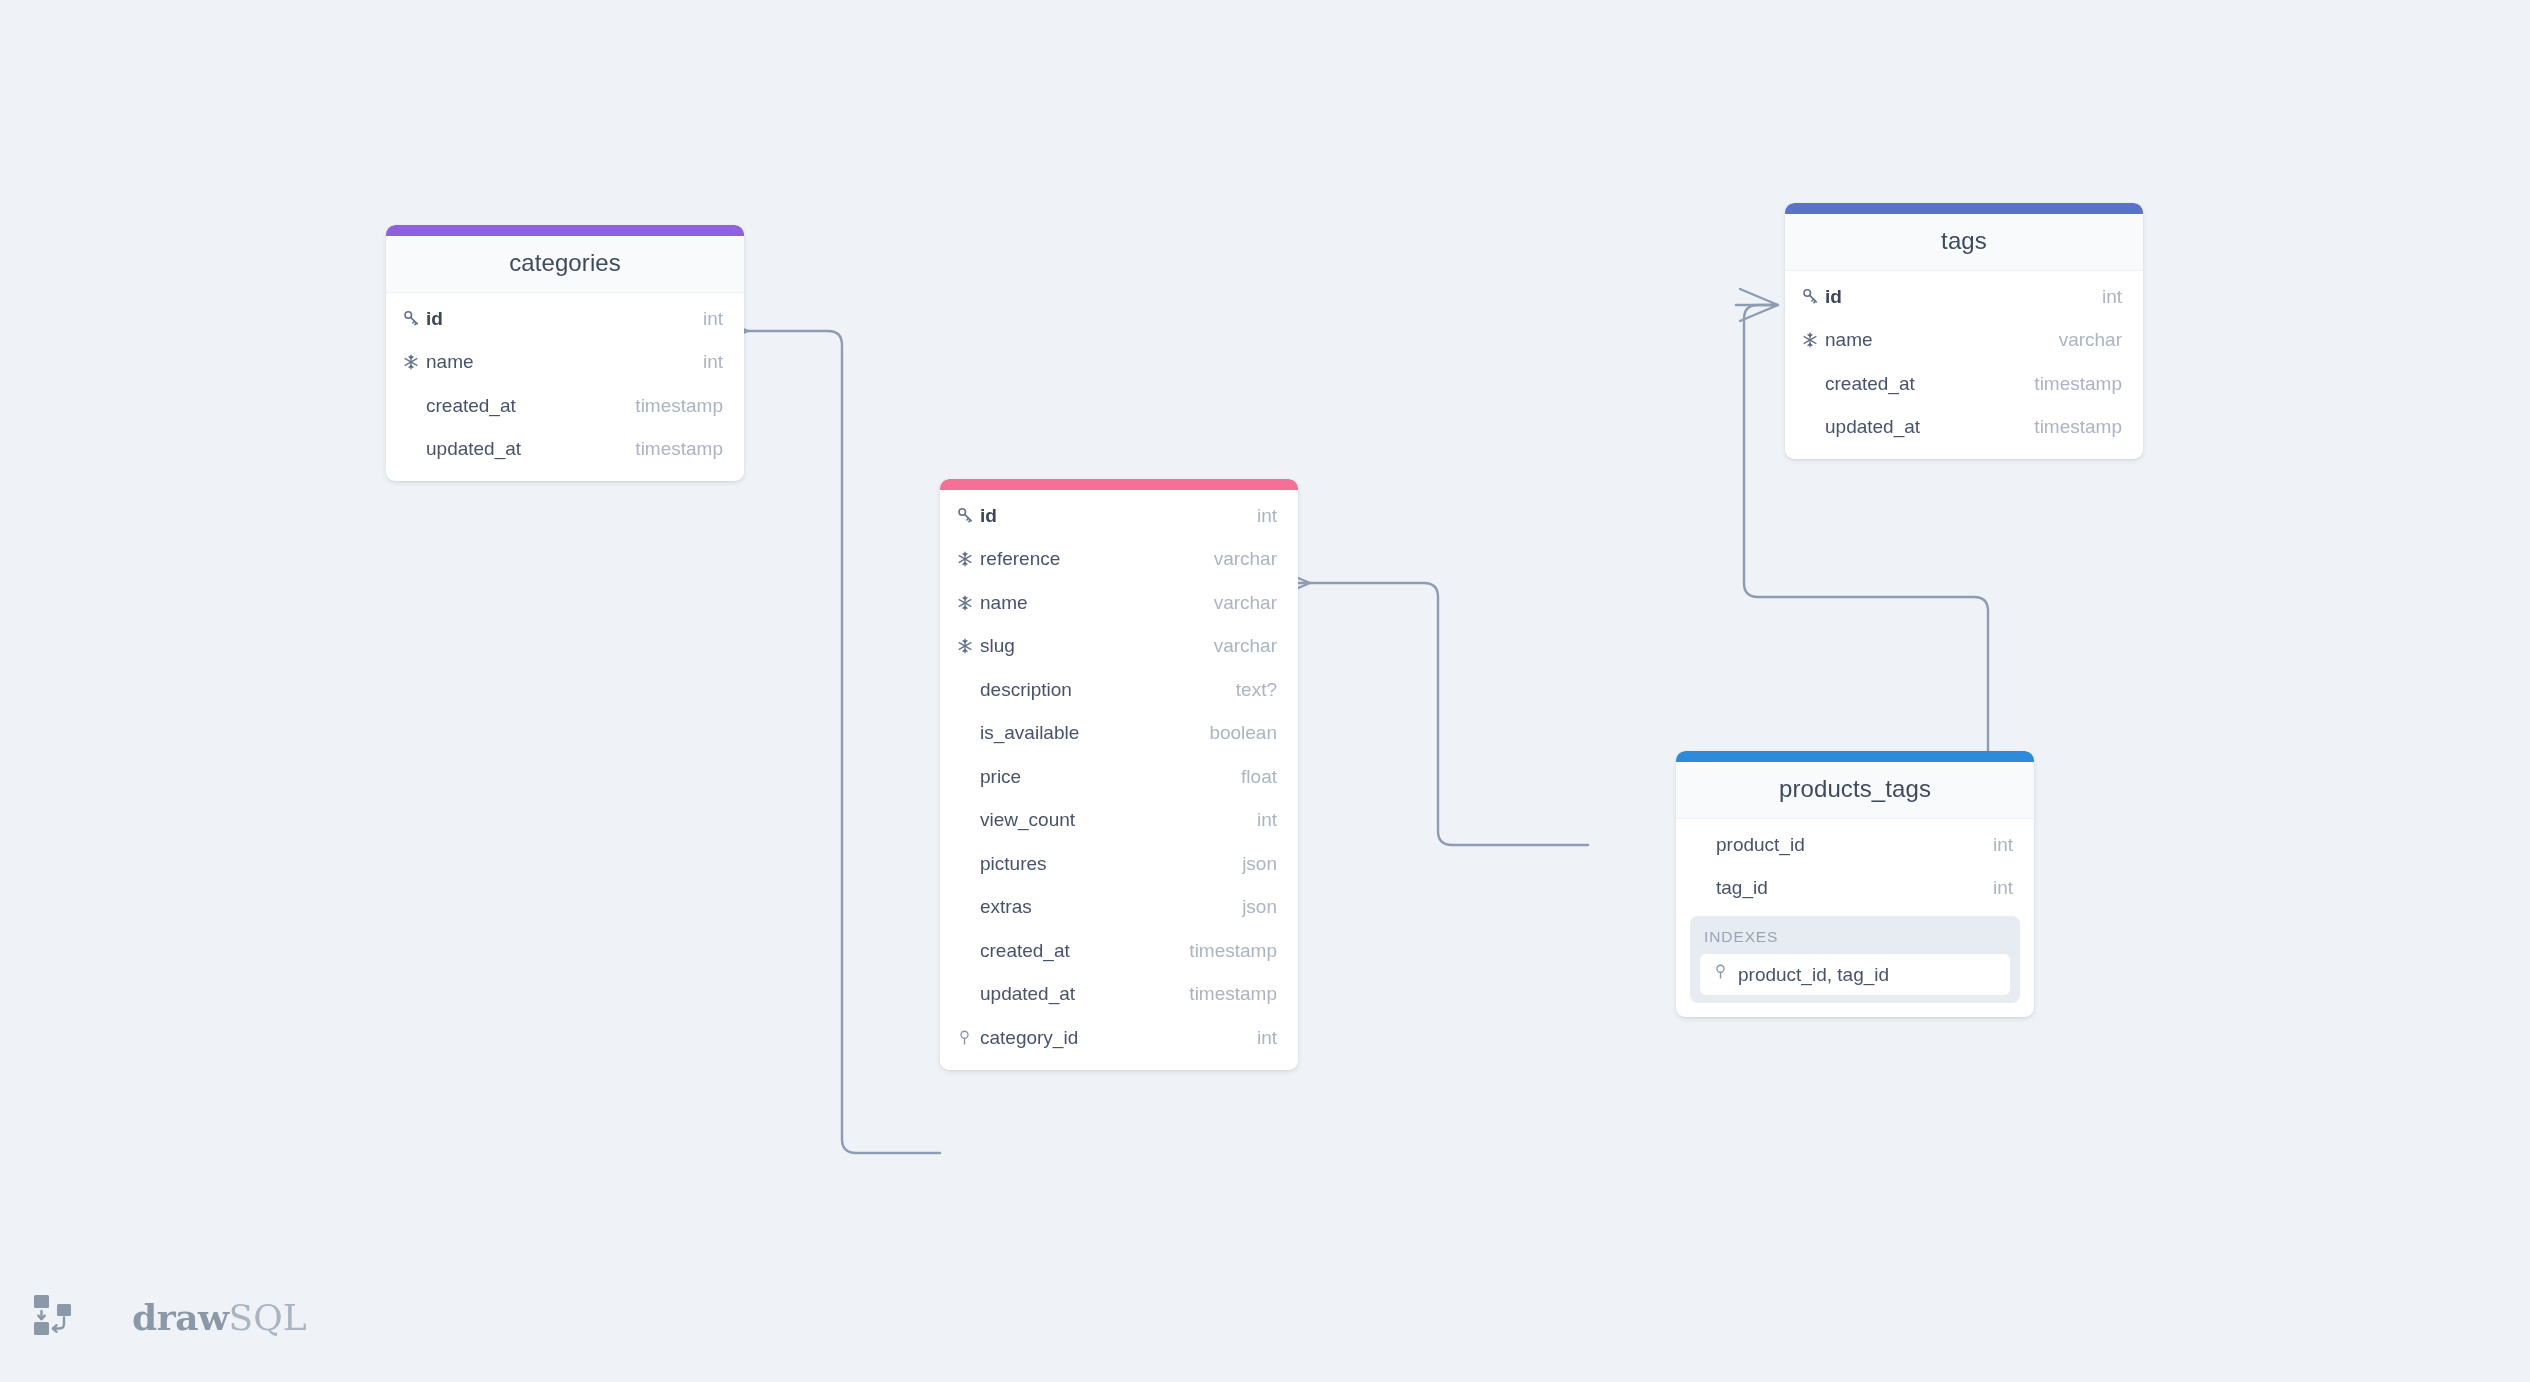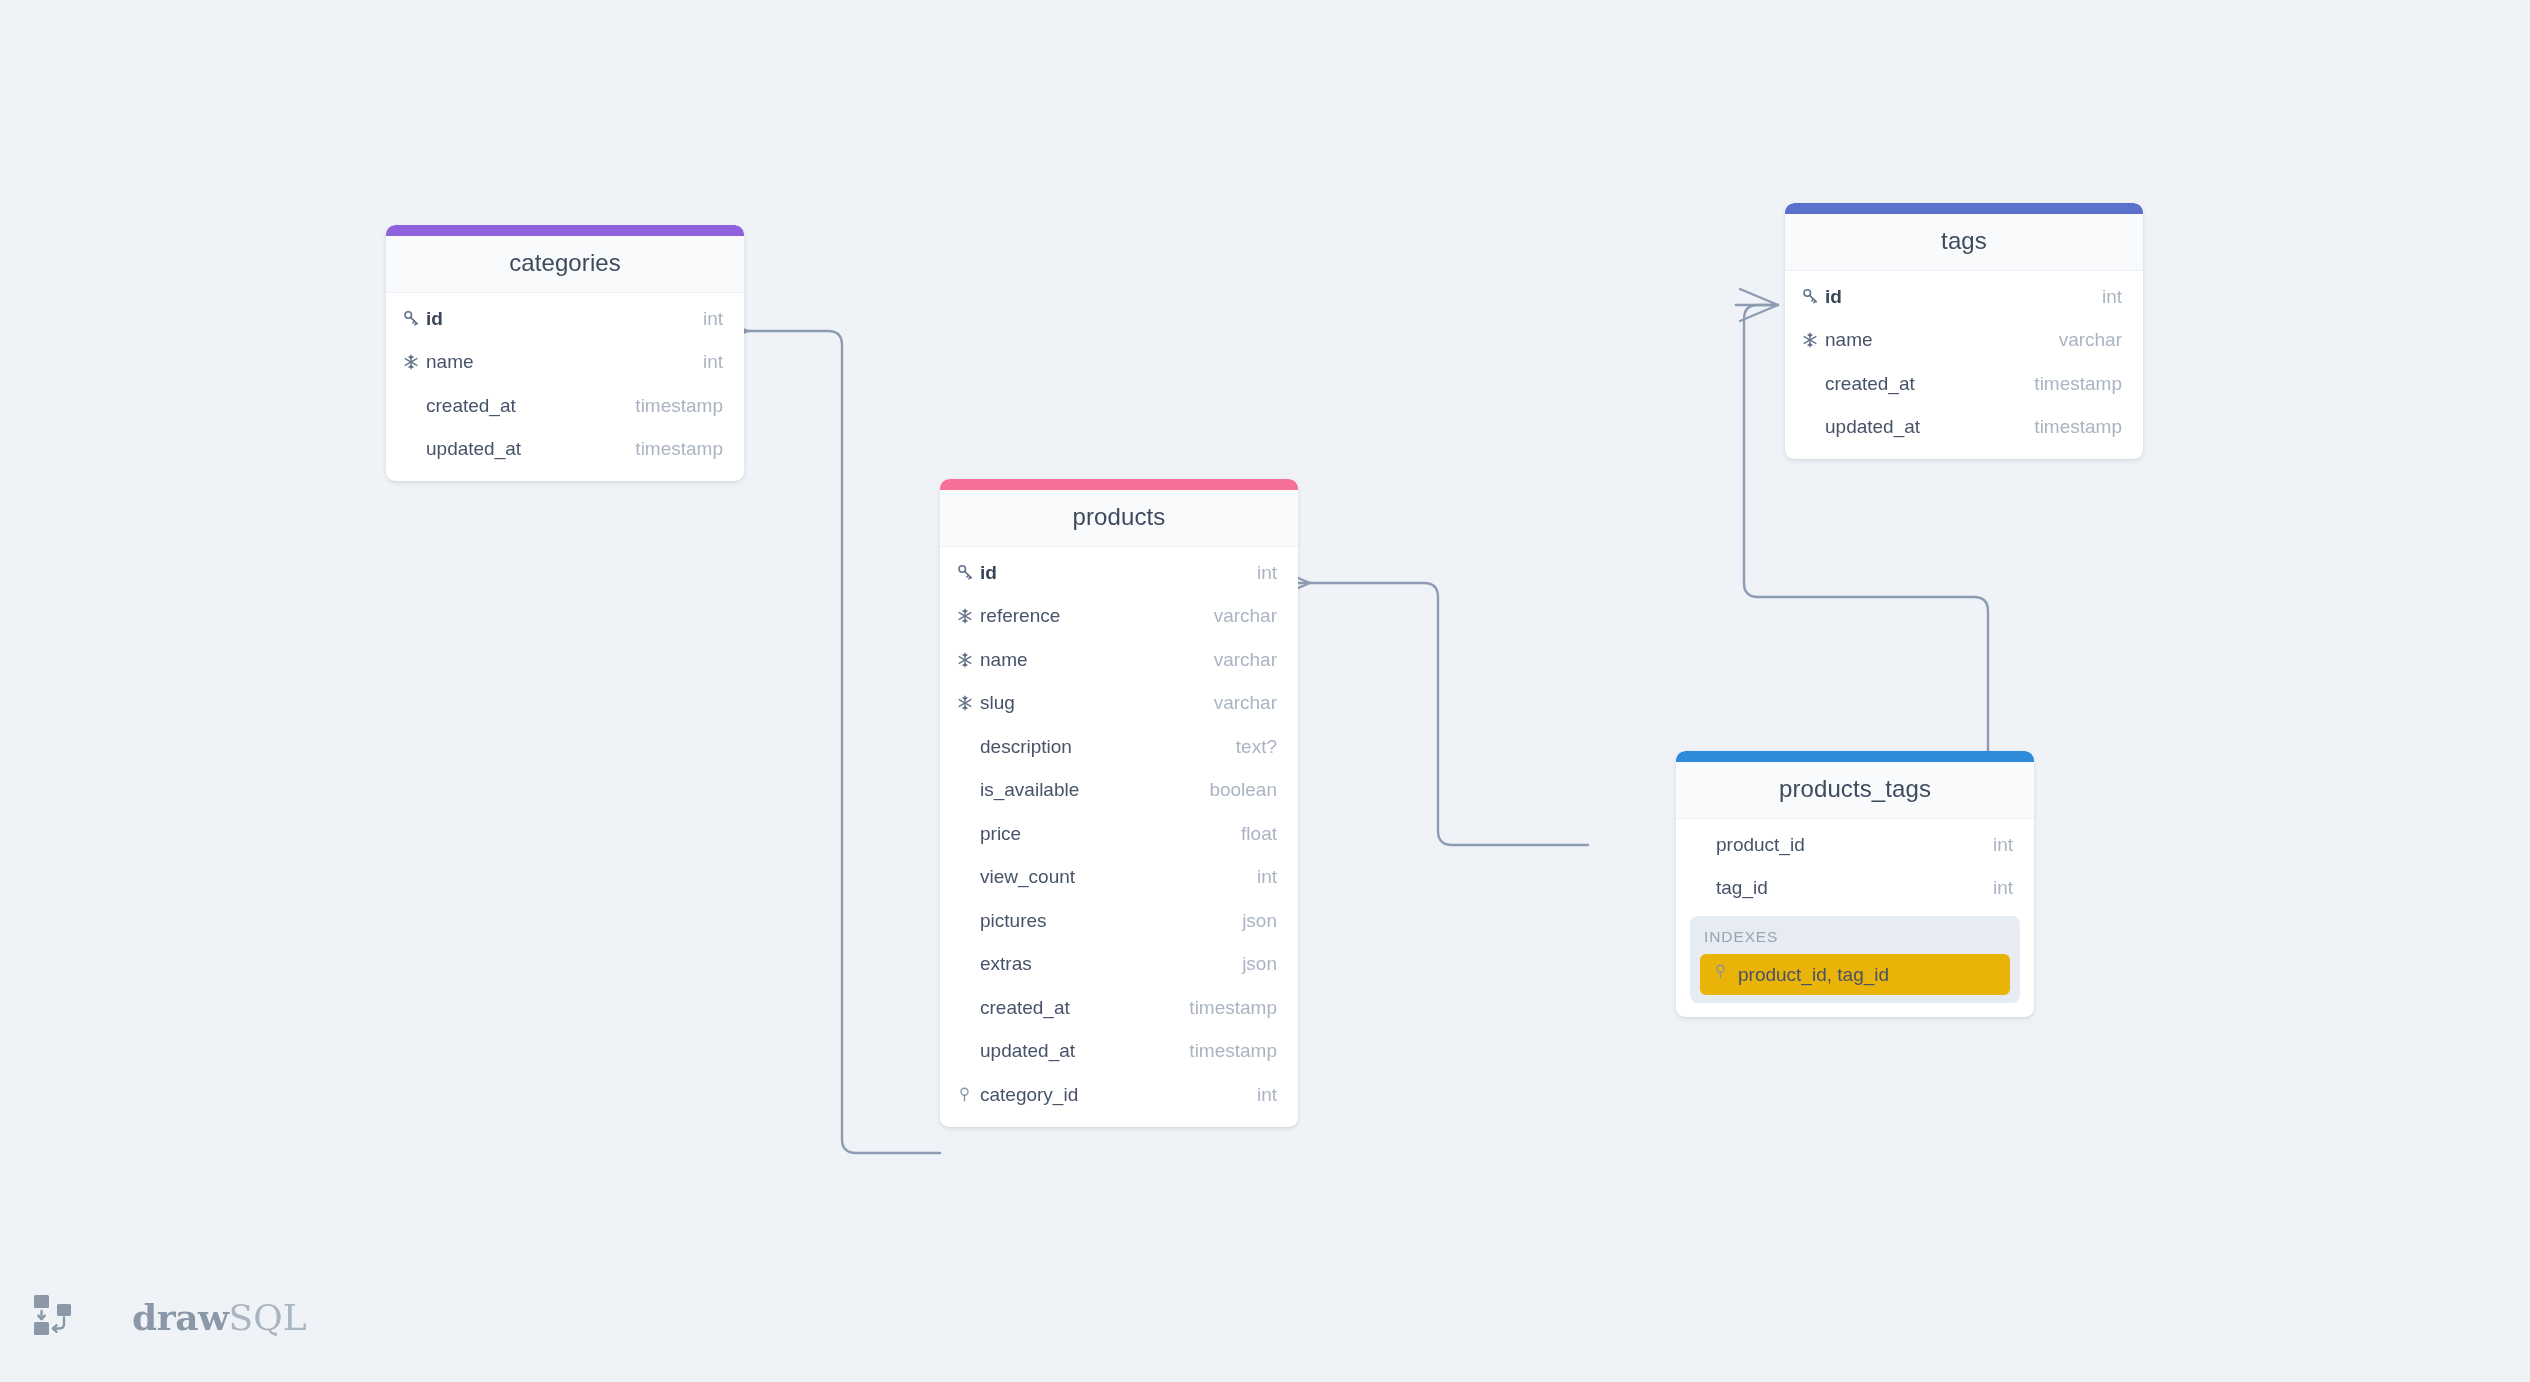--- a/index.html
+++ b/index.html
@@ -101,21 +101,21 @@
     border-radius: 8px;
     padding: 10px 10px 8px 10px;
   }
   .indexes-label {
     color: #99a4b4;
     font-size: 15.5px;
     letter-spacing: 0.9px;
     padding: 2px 0 8px 4px;
   }
   .index-row {
-    background: #eab308;
+    background: #ffffff;
     border-radius: 6px;
     display: flex;
     align-items: center;
     gap: 9px;
     padding: 9px 12px;
     color: #47536a;
     font-size: 19px;
   }
 
   
@@ -206,21 +206,20 @@
         <span class="col-icon empty"></span>
         <span class="col-name">updated_at</span>
         <span class="col-type">timestamp</span>
       </div>
 
     </div>
   </div>
 
   <div class="table-card" style="left:940px; top:479px; width:358px;">
     <div class="table-accent" style="background:#f56f96;"></div>
-    <div class="table-title">products</div>
     <div class="table-body">
 
       <div class="col-row">
         <span class="col-icon">
           <svg width="19" height="19" viewBox="0 0 20 20">
               <g fill="none" stroke="#64748b" stroke-width="1.7" stroke-linecap="round">
                 <circle cx="6.6" cy="6.3" r="3.4"></circle>
                 <path d="M9.1 8.8 L16 15.6"></path>
                 <path d="M13.2 12.9 L11.4 14.7"></path>
                 <path d="M15.2 14.9 L13.6 16.5"></path>

